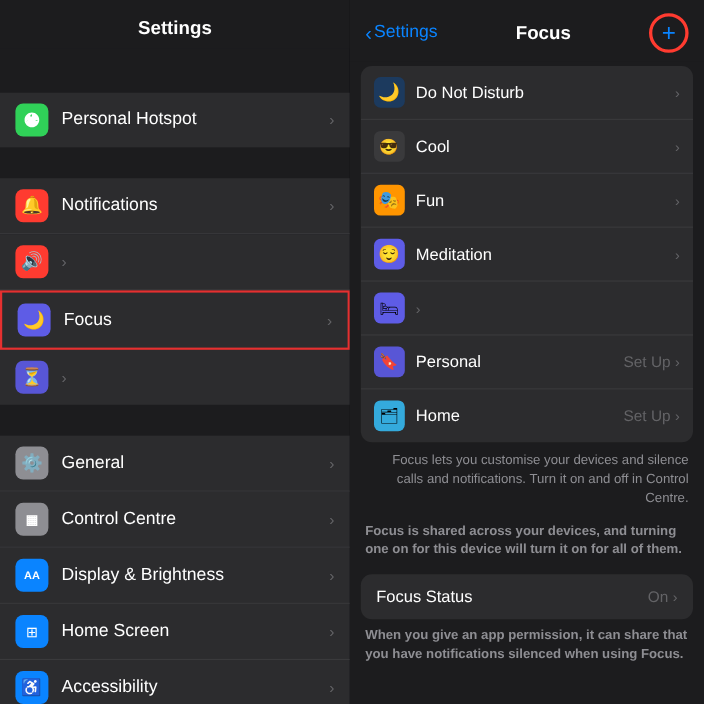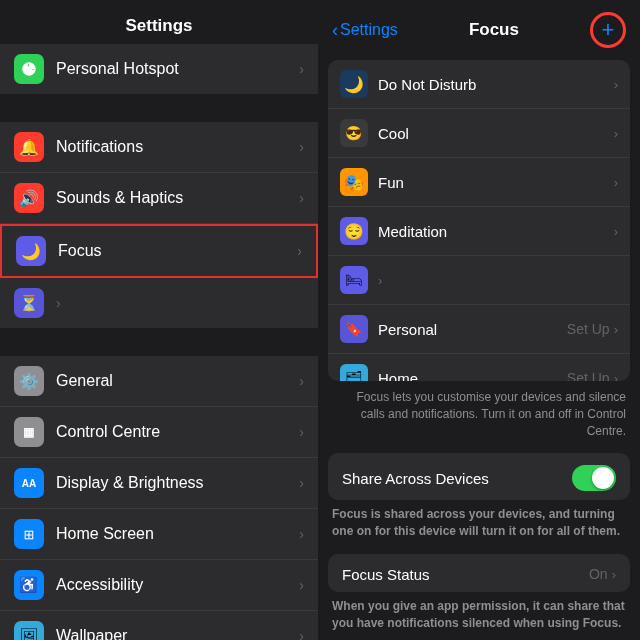--- a/index.html
+++ b/index.html
@@ -27,20 +27,21 @@
       text-align: center;
     }
     .left-header-title {
       color: #fff;
       font-size: 17px;
       font-weight: 600;
     }
     .settings-list {
       flex: 1;
       overflow: hidden;
+      margin-top: 40px;
     }
     .settings-group {
       margin-bottom: 0;
     }
     .settings-item {
       display: flex;
       align-items: center;
       padding: 10px 14px;
       background: #2c2c2e;
       border-bottom: 0.5px solid #3a3a3c;
@@ -276,21 +277,20 @@
     <div class="settings-group-gap"></div>
 
     <div class="settings-group">
       <div class="settings-item">
         <div class="icon-wrap ic-notifications">🔔</div>
         <span class="item-label">Notifications</span>
         <span class="chevron">›</span>
       </div>
       <div class="settings-item">
         <div class="icon-wrap ic-sounds">🔊</div>
-        <span class="item-label">Sounds &amp; Haptics</span>
         <span class="chevron">›</span>
       </div>
       <div class="settings-item highlighted">
         <div class="icon-wrap ic-focus">🌙</div>
         <span class="item-label">Focus</span>
         <span class="chevron">›</span>
       </div>
       <div class="settings-item">
         <div class="icon-wrap ic-screentime">⏳</div>
         <span class="chevron">›</span>
@@ -380,28 +380,20 @@
     <div class="focus-item">
       <div class="focus-icon foc-work" style="font-size:14px;">🗂</div>
       <span class="focus-label">Home</span>
       <span class="focus-setup">Set Up</span>
       <span class="focus-chevron">›</span>
     </div>
   </div>
 
   <div class="focus-desc">Focus lets you customise your devices and silence calls and notifications. Turn it on and off in Control Centre.</div>
 
-  <div class="focus-section">
-    <div class="focus-section-row">
-      <span class="section-label">Share Across Devices</span>
-      <div class="toggle">
-        <div class="toggle-thumb"></div>
-      </div>
-    </div>
-  </div>
   <div class="section-desc">Focus is shared across your devices, and turning one on for this device will turn it on for all of them.</div>
 
   <div class="focus-section">
     <div class="focus-section-row">
       <span class="section-label">Focus Status</span>
       <span class="section-value">On</span>
       <span class="focus-chevron">›</span>
     </div>
   </div>
   <div class="section-desc">When you give an app permission, it can share that you have notifications silenced when using Focus.</div>

